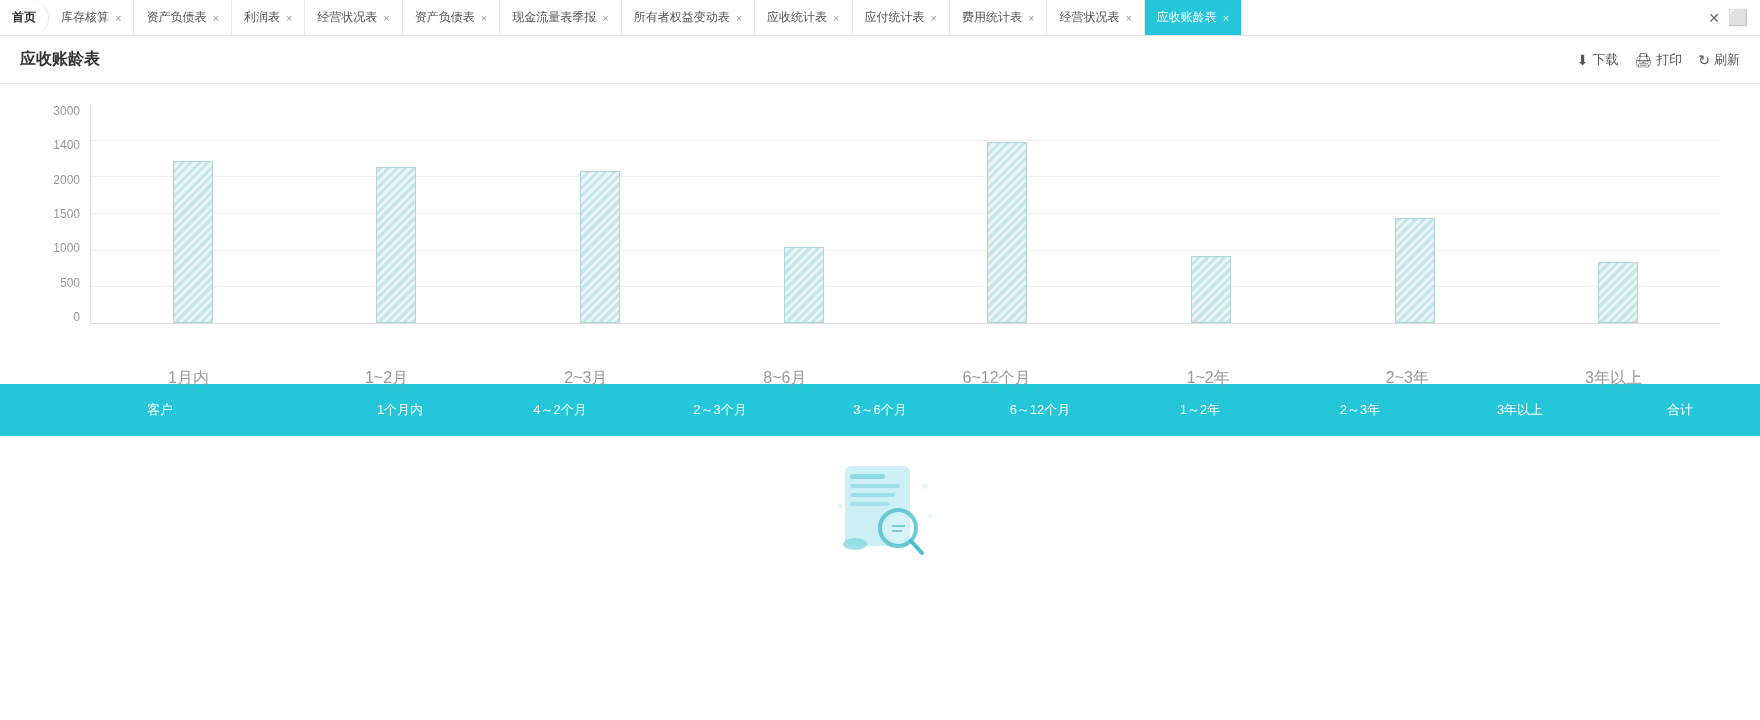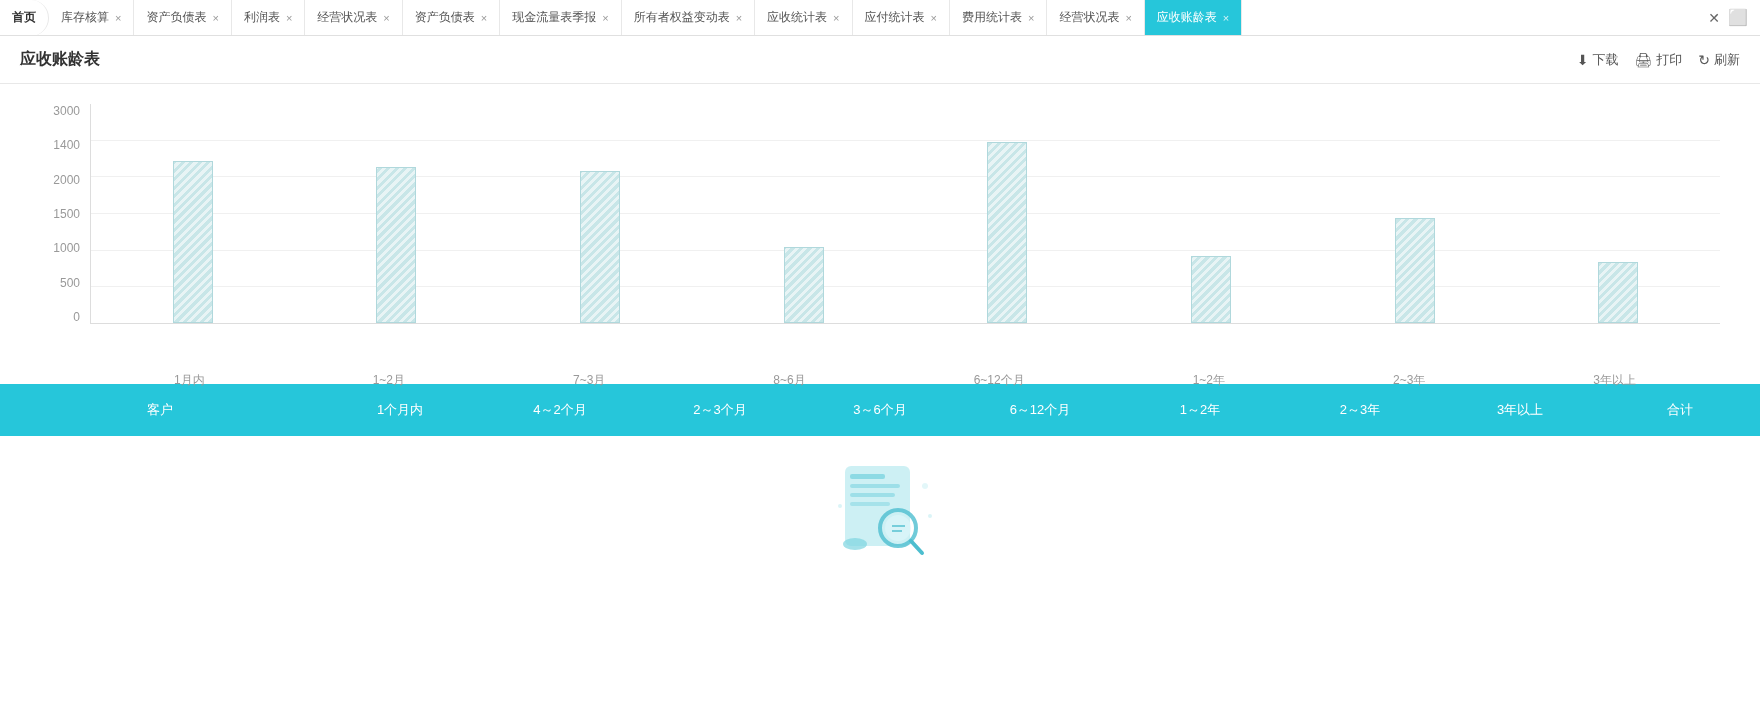--- a/index.html
+++ b/index.html
@@ -193,21 +193,21 @@
       position: relative;
     }
     .x-labels {
       position: absolute;
       left: 50px;
       right: 0;
       bottom: -25px;
       display: flex;
       justify-content: space-around;
     }
-    .x-label { font-size: 12px; color: #999; text-align: right; }
+    .x-label { font-size: 16px; color: #999; text-align: right; }
   </style>
 </head>
 <body>
 
 <div style="display:flex; flex-direction:column; width:1760px; height:720px; overflow:hidden;">
 
   <div class="tab-bar">
     <div class="tab-item home">
       <span>首页</span>
     </div>
@@ -321,21 +321,21 @@
               <div class="bar" style="height:105px;"></div>
             </div>
             <div class="bar-group">
               <div class="bar" style="height:61px;"></div>
             </div>
           </div>
 
         <div class="x-labels" id="x-labels">
         <span class="x-label">1月内</span>
             <span class="x-label">1~2月</span>
-            <span class="x-label">7~3月</span>
+            <span class="x-label">2~3月</span>
             <span class="x-label">8~6月</span>
             <span class="x-label">6~12个月</span>
             <span class="x-label">1~2年</span>
             <span class="x-label">2~3年</span>
             <span class="x-label">3年以上</span>
           </div>
       </div>
     </div>
 
     <div class="table-header">

